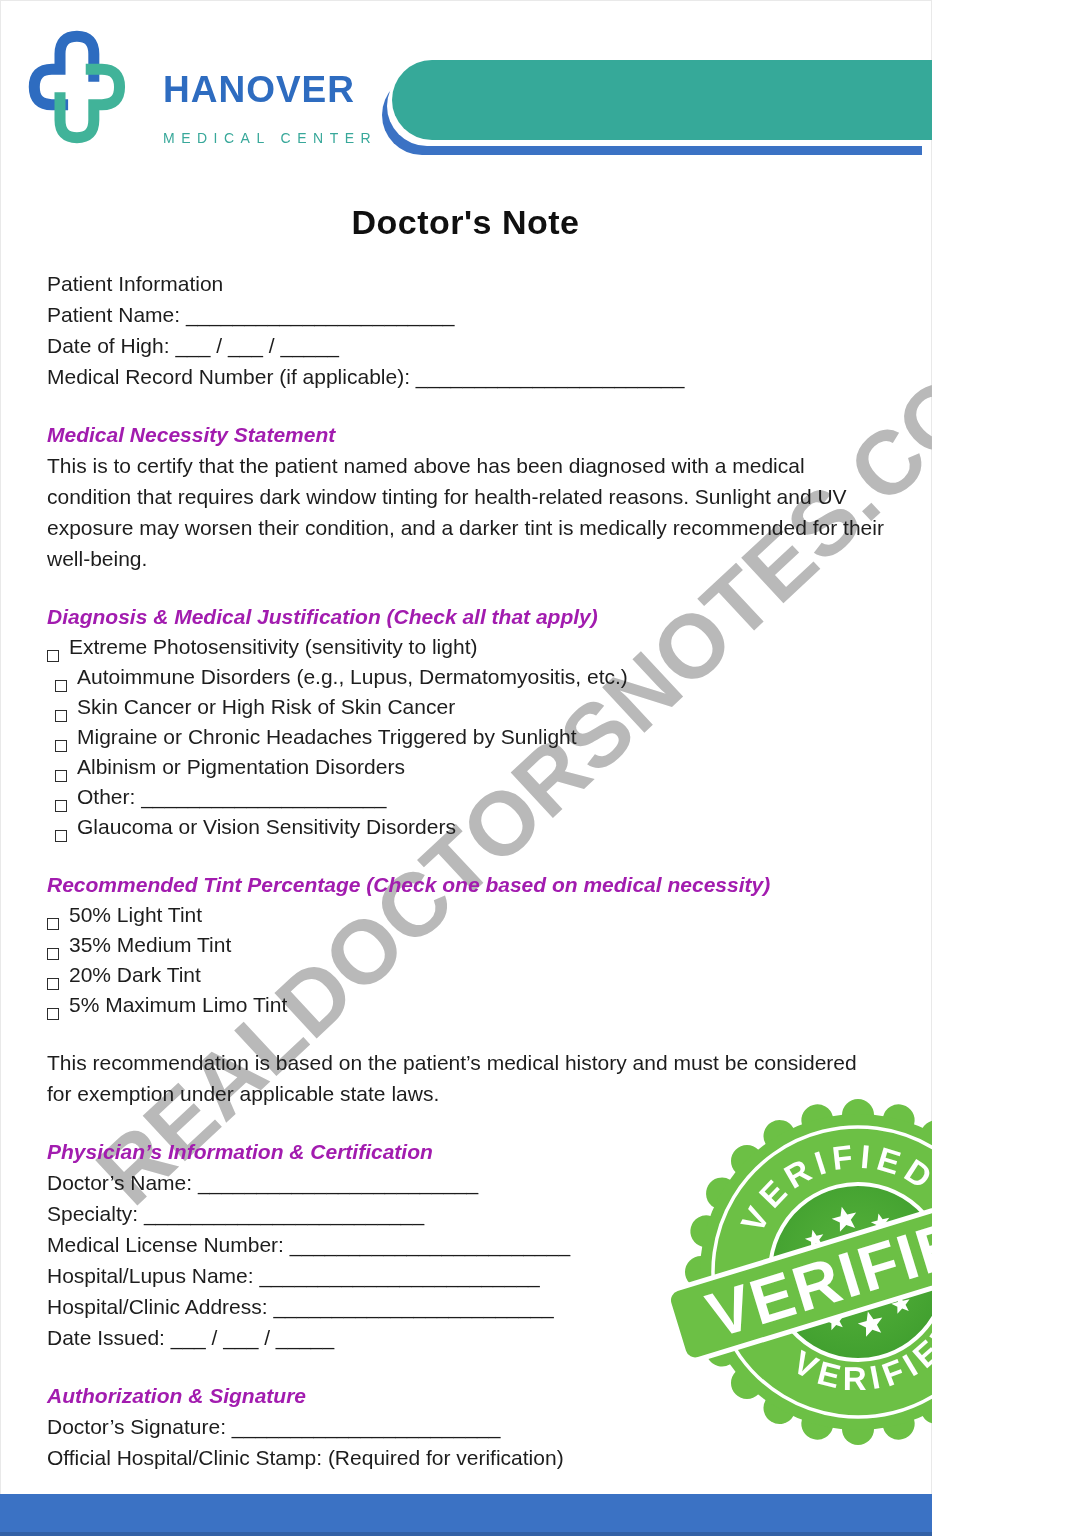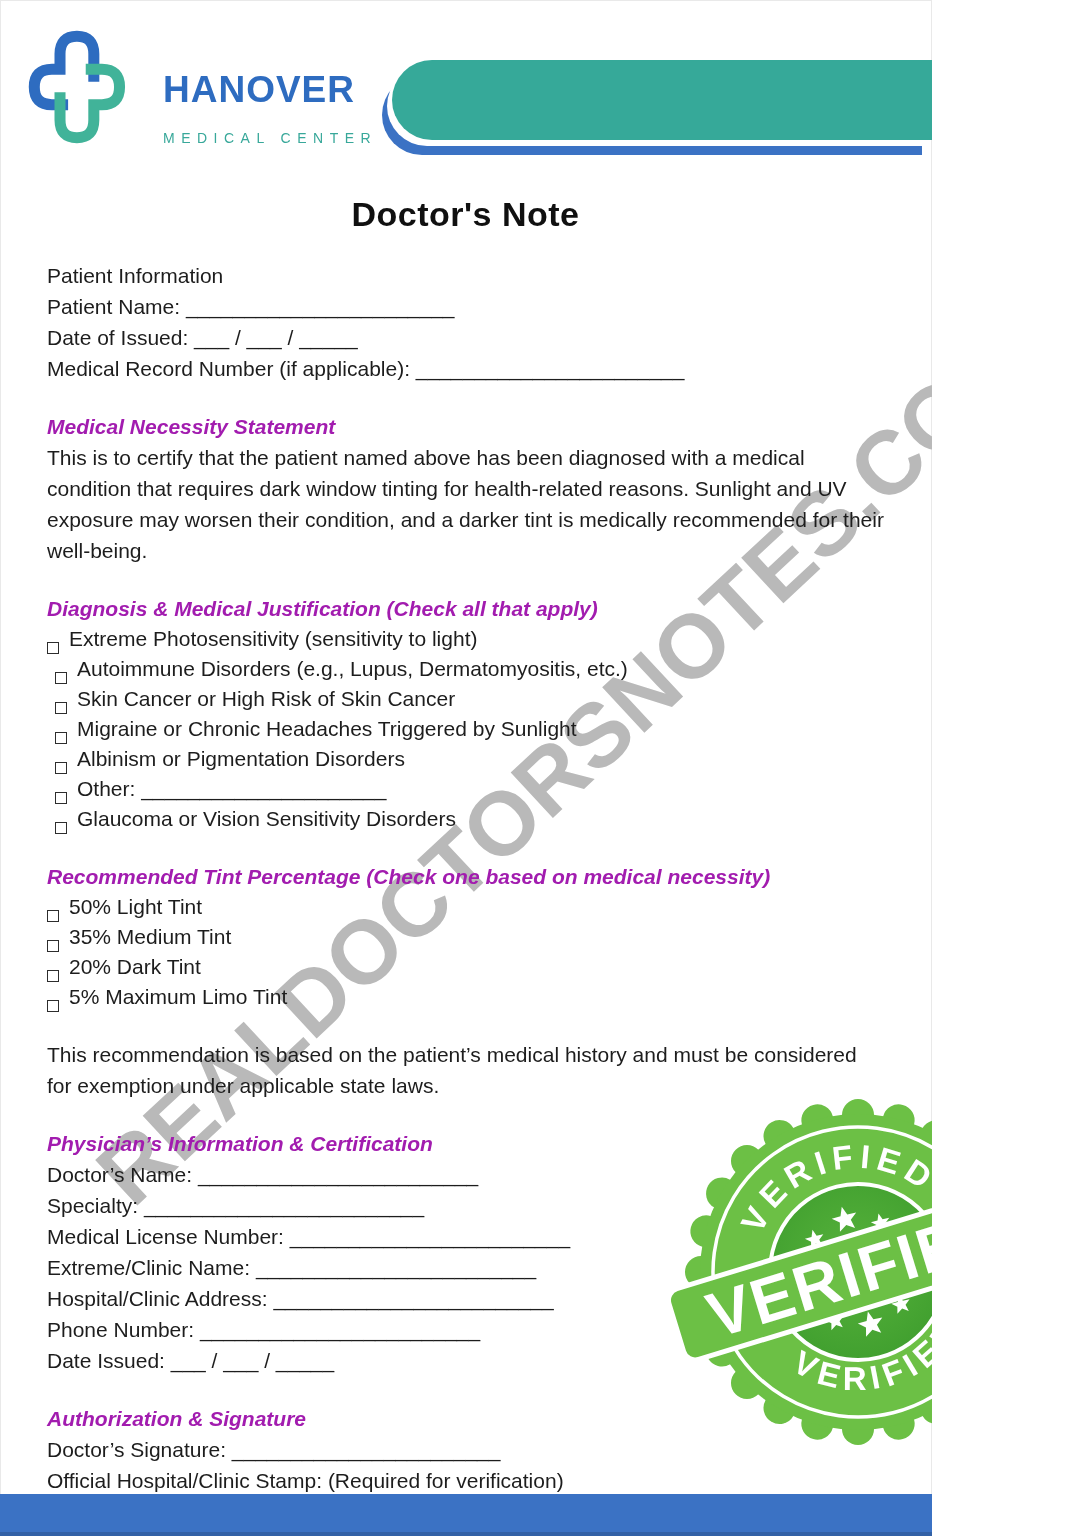--- a/index.html
+++ b/index.html
@@ -19,21 +19,21 @@
   }
   
   .watermark{
     position:absolute;left:565px;top:765px;z-index:1;
     transform:translate(-50%,-50%) rotate(-43deg);
     font-size:90px;font-weight:700;color:#b9b9b9;white-space:nowrap;
   }
   .stamp{position:absolute;left:658px;top:1072px;width:400px;height:400px;z-index:3;}
   .stamp svg{overflow:visible;}
   
-  .content{position:absolute;left:47px;right:48px;top:190px;z-index:2;font-size:21px;line-height:31px;}
+  .content{position:absolute;left:47px;right:48px;top:198px;z-index:2;font-size:21px;line-height:31px;}
   h1.title{margin:4px 0 26px;font-size:34px;line-height:40px;text-align:center;color:#101010;font-weight:700;letter-spacing:.5px;}
   .block{margin:0 0 27px;}
   .block p,.block h2{margin:0;}
   h2.sec{font-size:21px;line-height:31px;font-weight:700;color:#a21caf;font-style:italic;}
   .line{line-height:31px;}
   .row{display:flex;align-items:flex-end;height:30px;}
   .row.indent{padding-left:8px;}
   .cb{width:12px;height:12px;border:1.6px solid #2d2d2d;display:inline-block;margin-right:10px;flex:none;box-sizing:border-box;}
   
   .footer-bar{
@@ -58,21 +58,21 @@
 
   <div class="watermark">REALDOCTORSNOTES.COM</div>
 
   <main class="content">
 
     <h1 class="title">Doctor's Note</h1>
 
     <div class="block">
       <p class="line">Patient Information</p>
       <p class="line">Patient Name: _______________________</p>
-      <p class="line">Date of Issued: ___ / ___ / _____</p>
+      <p class="line">Date of High: ___ / ___ / _____</p>
       <p class="line">Medical Record Number (if applicable): _______________________</p>
     </div>
 
     <div class="block">
       <h2 class="sec">Medical Necessity Statement</h2>
       <p class="line">This is to certify that the patient named above has been diagnosed with a medical condition that requires dark window tinting for health-related reasons. Sunlight and UV exposure may worsen their condition, and a darker tint is medically recommended for their well-being.</p>
     </div>
 
     <div class="block">
       <h2 class="sec">Diagnosis &amp; Medical Justification (Check all that apply)</h2>
@@ -128,23 +128,22 @@
 
     <div class="block">
       <p class="line">This recommendation is based on the patient’s medical history and must be considered for exemption under applicable state laws.</p>
     </div>
 
     <div class="block">
       <h2 class="sec">Physician’s Information &amp; Certification</h2>
       <p class="line">Doctor’s Name: ________________________</p>
       <p class="line">Specialty: ________________________</p>
       <p class="line">Medical License Number: ________________________</p>
-      <p class="line">Extreme/Clinic Name: ________________________</p>
+      <p class="line">Hospital/Lupus Name: ________________________</p>
       <p class="line">Hospital/Clinic Address: ________________________</p>
-      <p class="line">Phone Number: ________________________</p>
       <p class="line">Date Issued: ___ / ___ / _____</p>
     </div>
 
     <div class="block">
       <h2 class="sec">Authorization &amp; Signature</h2>
       <p class="line">Doctor’s Signature: _______________________</p>
       <p class="line">Official Hospital/Clinic Stamp: (Required for verification)</p>
     </div>
 
   </main>

